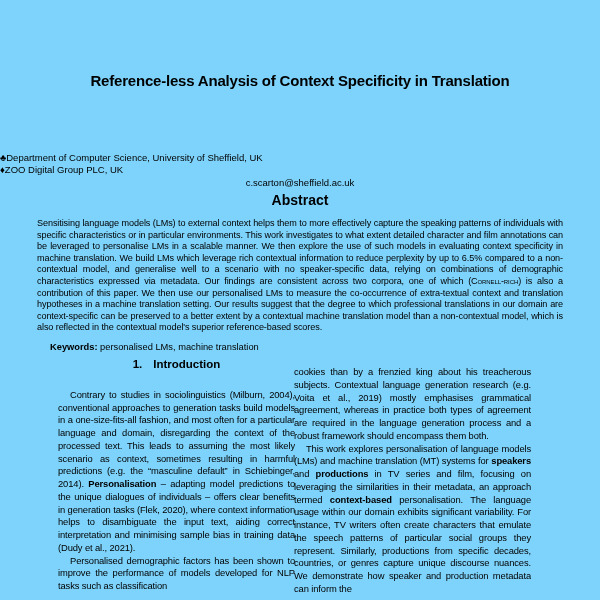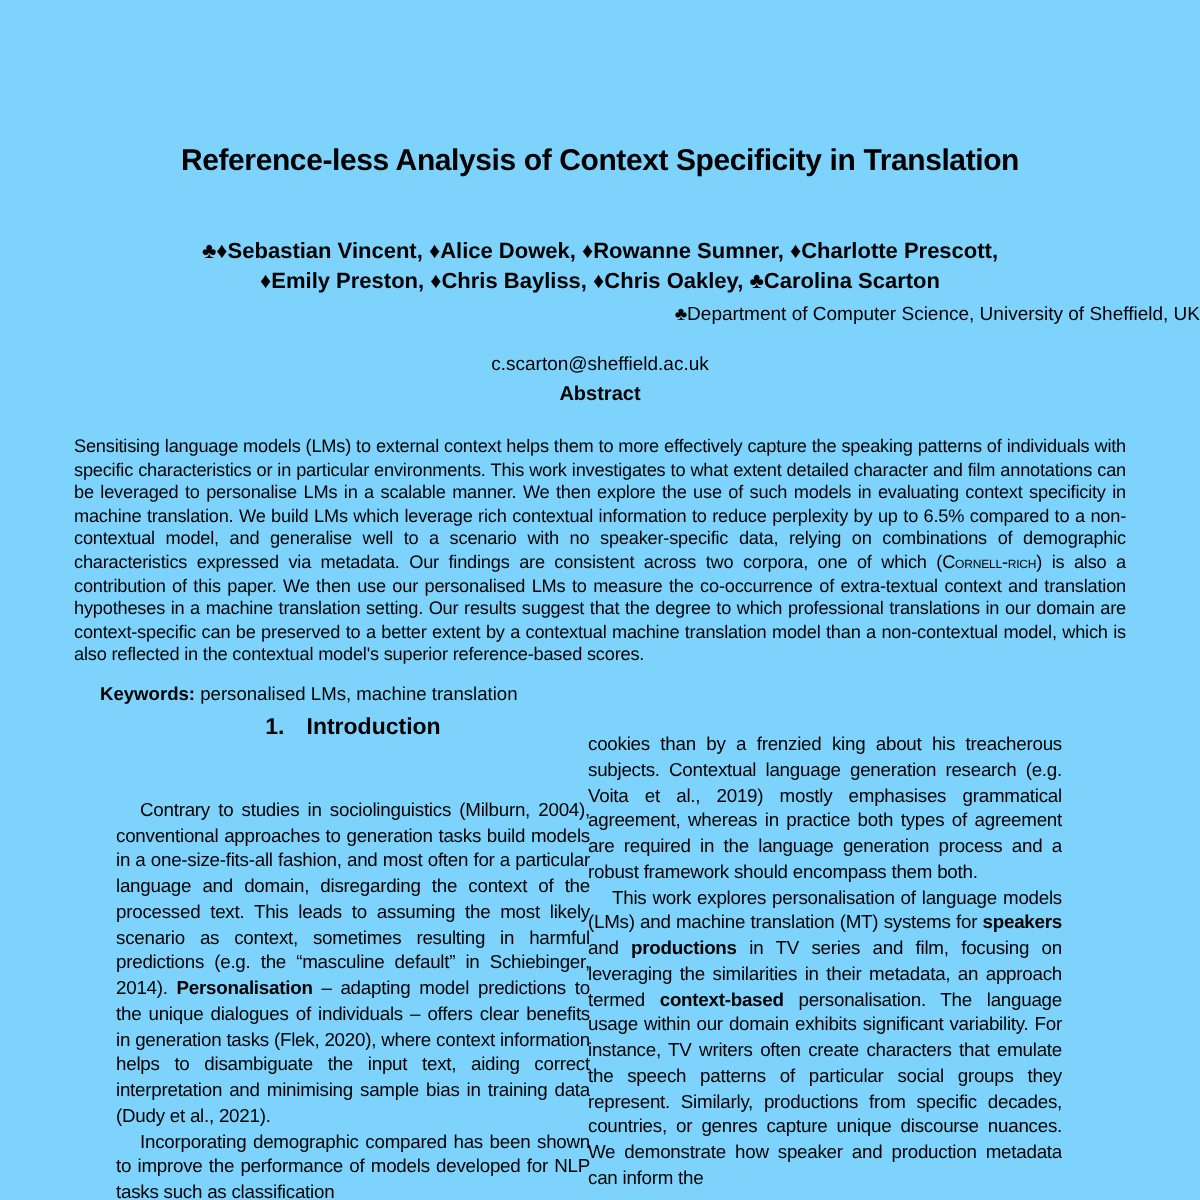--- a/index.html
+++ b/index.html
@@ -20,87 +20,84 @@
     text-align: center; font-size: 15px; font-weight: bold;
     line-height: 20px; letter-spacing: -0.2px;
   }
   .authors {
     position: absolute; top: 119px; left: 0; width: 600px;
     text-align: center; font-size: 11px; font-weight: bold;
     line-height: 15px;
   }
   .affil {
     position: absolute; top: 152px; left: 0; width: 600px;
-    text-align: right; font-size: 9.5px; line-height: 11.5px;
+    text-align: left; font-size: 9.5px; line-height: 11.5px;
   }
   .email {
     position: absolute; top: 177px; left: 0; width: 600px;
     text-align: center; font-size: 9.5px; color: #000;
   }
   .abs-head {
     position: absolute; top: 192px; left: 0; width: 600px;
-    text-align: center; font-size: 10px; font-weight: bold;
+    text-align: center; font-size: 14px; font-weight: bold;
   }
   .abs-body {
     position: absolute; top: 218px; left: 37px; width: 526px;
     text-align: justify; font-size: 9.1px; line-height: 11.6px;
     letter-spacing: -0.1px;
   }
   .keywords {
     position: absolute; top: 342px; left: 37px; width: 526px;
     font-size: 9.3px;
     padding-left: 13px;
   }
   .col {
     position: absolute; overflow: hidden;
     text-align: justify; font-size: 9.4px; line-height: 12.75px;
     letter-spacing: -0.12px;
   }
   .col-left  { left: 58px;  top: 356px; width: 237px; height: 244px; }
   .col-right { left: 294px; top: 366px; width: 237px; height: 234px; }
   .sec-head {
     text-align: center; font-size: 11.5px; font-weight: bold;
-    letter-spacing: 0; margin: 2px 0 28px 0;
+    letter-spacing: 0; margin: 2px 0 18px 0;
   }
   .sec-head .num { margin-right: 11px; }
   .para { margin: 0; text-indent: 12px; }
   .para.noindent { text-indent: 0; }
   .b  { font-weight: bold; }
   .sc { font-variant: small-caps; }
 </style>
 </head>
 <body>
 
 <div class="page">
 
   <div class="title">
     <div>Reference-less Analysis of Context Specificity in Translation</div>
   </div>
 
-  <div class="authors">
-    <div>♣♦Sebastian Vincent, ♦Alice Dowek, ♦Rowanne Sumner, ♦Charlotte Prescott,</div>
-    <div>♦Emily Preston, ♦Chris Bayliss, ♦Chris Oakley, ♣Carolina Scarton</div>
-  </div>
 
   <div class="affil">
     <div>♣Department of Computer Science, University of Sheffield, UK</div>
+    <div>♦ZOO Digital Group PLC, UK</div>
   </div>
 
   <div class="email">c.scarton@sheffield.ac.uk</div>
 
   <div class="abs-head">Abstract</div>
 
   <div class="abs-body"><span>Sensitising language models (LMs) to external context helps them to more effectively capture the speaking patterns of individuals with specific characteristics or in particular environments. This work investigates to what extent detailed character and film annotations can be leveraged to personalise LMs in a scalable manner. We then explore the use of such models in evaluating context specificity in machine translation. We build LMs which leverage rich contextual information to reduce perplexity by up to 6.5% compared to a non-contextual model, and generalise well to a scenario with no speaker-specific data, relying on combinations of demographic characteristics expressed via metadata. Our findings are consistent across two corpora, one of which (</span><span class="sc">Cornell-rich</span><span>) is also a contribution of this paper. We then use our personalised LMs to measure the co-occurrence of extra-textual context and translation hypotheses in a machine translation setting. Our results suggest that the degree to which professional translations in our domain are context-specific can be preserved to a better extent by a contextual machine translation model than a non-contextual model, which is also reflected in the contextual model's superior reference-based scores.</span></div>
 
   <div class="keywords"><span class="b">Keywords:</span><span> personalised LMs, machine translation</span></div>
 
   <div class="col col-left">
     <div class="sec-head"><span class="num">1.</span><span>Introduction</span></div>
     <p class="para"><span>Contrary to studies in sociolinguistics (Milburn, 2004), conventional approaches to generation tasks build models in a one-size-fits-all fashion, and most often for a particular language and domain, disregarding the context of the processed text. This leads to assuming the most likely scenario as context, sometimes resulting in harmful predictions (e.g. the “masculine default” in Schiebinger, 2014). </span><span class="b">Personalisation</span><span> – adapting model predictions to the unique dialogues of individuals – offers clear benefits in generation tasks (Flek, 2020), where context information helps to disambiguate the input text, aiding correct interpretation and minimising sample bias in training data (Dudy et al., 2021).</span></p>
-    <p class="para">Incorporating demographic compared has been shown to improve the performance of models developed for NLP tasks such as classification</p>
+    <p class="para">Personalised demographic factors has been shown to improve the performance of models developed for NLP tasks such as classification</p>
   </div>
 
   <div class="col col-right">
     <p class="para noindent">cookies than by a frenzied king about his treacherous subjects. Contextual language generation research (e.g. Voita et al., 2019) mostly emphasises grammatical agreement, whereas in practice both types of agreement are required in the language generation process and a robust framework should encompass them both.</p>
     <p class="para"><span>This work explores personalisation of language models (LMs) and machine translation (MT) systems for </span><span class="b">speakers</span><span> and </span><span class="b">productions</span><span> in TV series and film, focusing on leveraging the similarities in their metadata, an approach termed </span><span class="b">context-based</span><span> personalisation. The language usage within our domain exhibits significant variability. For instance, TV writers often create characters that emulate the speech patterns of particular social groups they represent. Similarly, productions from specific decades, countries, or genres capture unique discourse nuances. We demonstrate how speaker and production metadata can inform the</span></p>
   </div>
 
 </div>
 
 </body></html>

